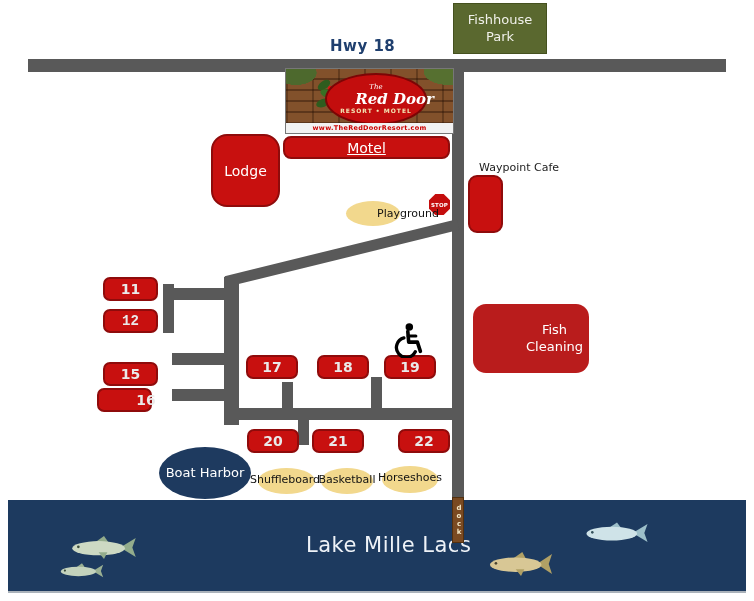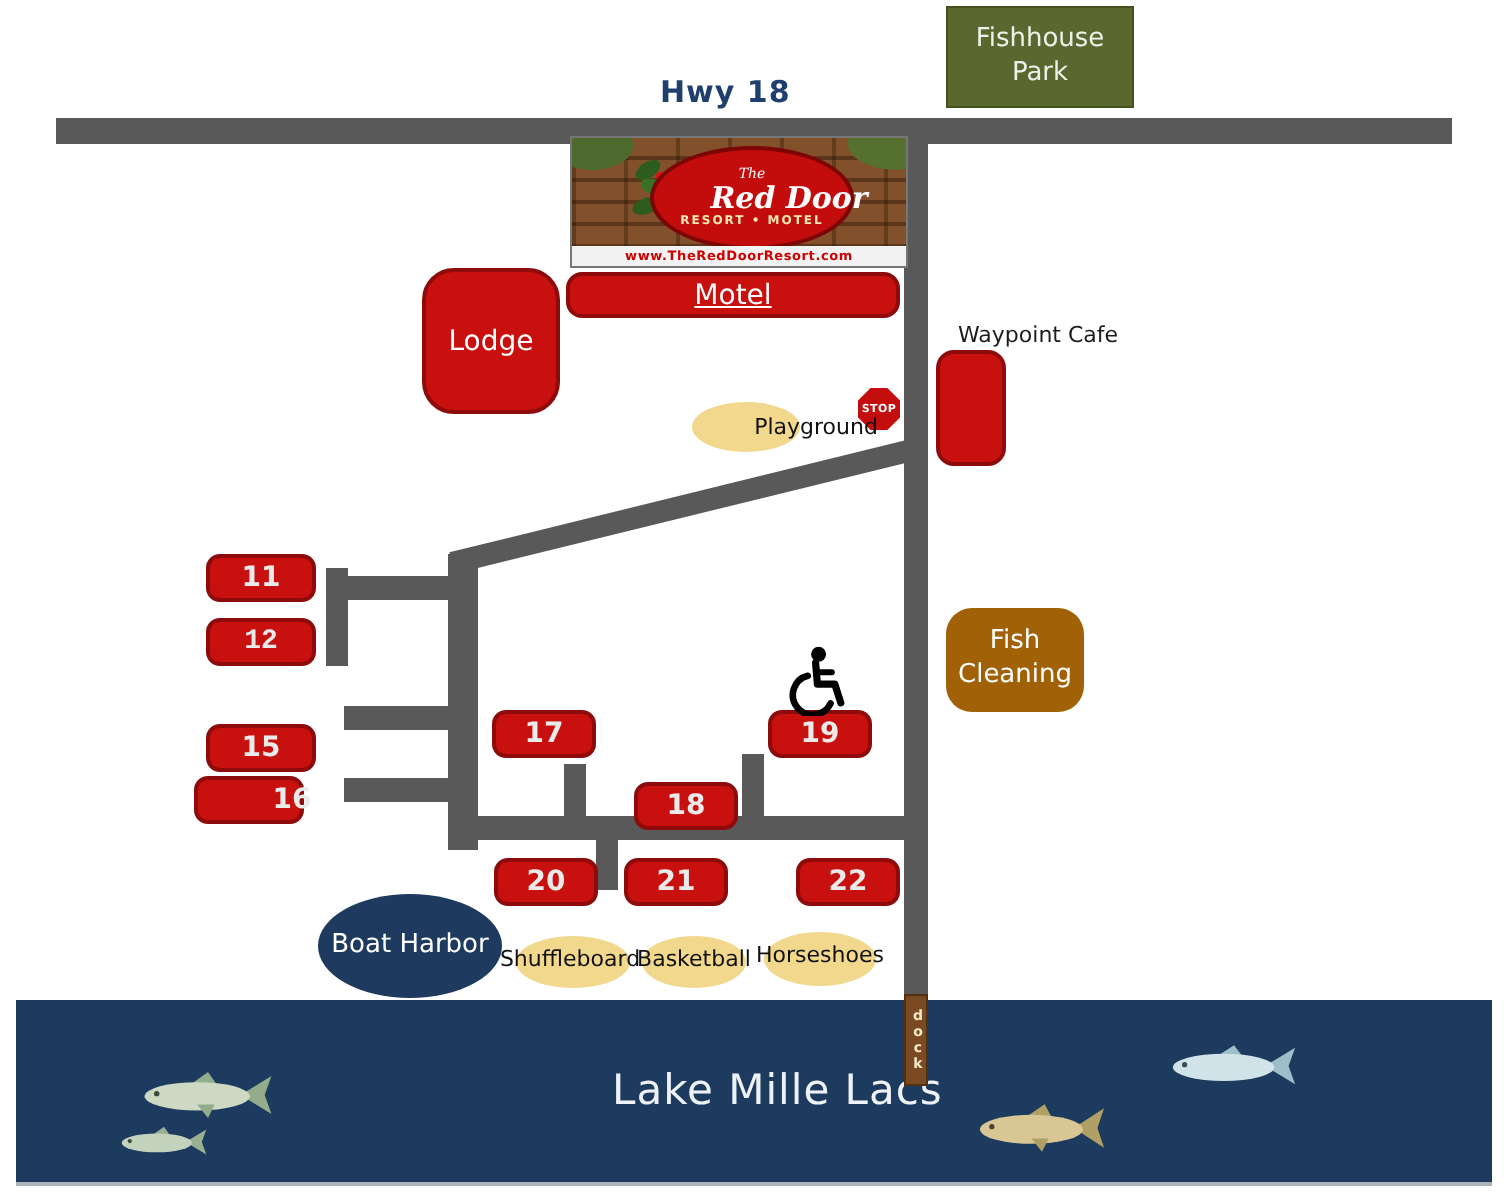--- a/index.html
+++ b/index.html
@@ -6,21 +6,21 @@
   #canvas{
     position:relative;width:754px;height:601px;background:#ffffff;overflow:hidden;
     font-family:"DejaVu Sans", "Liberation Sans", sans-serif;
   }
   .abs{position:absolute;}
   .road{background:var(--c-road,#595959);position:absolute;}
   
   .hwy-label{left:330px;top:37px;font-size:15px;color:var(--c-hwyText,#1f3f6e);font-weight:bold;letter-spacing:.5px;}
   .hwy-road{left:28px;top:59px;width:698px;height:13px;}
   .park-box{
-    left:473px;top:3px;width:92px;height:49px;background:var(--c-olive,#5a682f);
+    left:453px;top:3px;width:92px;height:49px;background:var(--c-olive,#5a682f);
     border:1px solid #45511f;color:#f0f0ea;font-size:13px;line-height:1.3;
     display:flex;align-items:center;justify-content:center;text-align:center;
   }
   
   .sign{
     left:285px;top:68px;width:167px;height:64px;
     background:
       radial-gradient(ellipse 34px 20px at 6% 6%, #4d692d 60%, rgba(0,0,0,0) 61%),
       radial-gradient(ellipse 40px 22px at 97% 4%, #567030 60%, rgba(0,0,0,0) 61%),
       repeating-linear-gradient(90deg, rgba(30,12,0,.30) 0 2px, rgba(0,0,0,0) 2px 26px),
@@ -62,22 +62,22 @@
     width:21px;height:21px;background:#c40d0d;
     clip-path:polygon(30% 0,70% 0,100% 30%,100% 70%,70% 100%,30% 100%,0 70%,0 30%);
     display:flex;align-items:center;justify-content:center;
     color:#fff;font-size:5.5px;font-weight:bold;letter-spacing:.2px;
   }
   
   .yellow-ellipse{position:absolute;background:var(--c-yellow,#f2d88d);border-radius:50%;}
   .ellipse-label{position:absolute;font-size:11px;color:#111;white-space:nowrap;transform:translateX(-50%);}
   
   .fishclean{
-    left:473px;top:304px;width:69px;height:52px;background:#a16207;border-radius:13px;
-    color:#fff;font-size:13px;line-height:1.3;display:flex;align-items:center;justify-content:center;text-align:center;
+    left:473px;top:304px;width:69px;height:69px;background:#b91c1c;border-radius:13px;
+    color:#fff;font-size:13px;line-height:1.3;display:flex;align-items:center;justify-content:center;text-align:center;padding-left:47px;
   }
   .harbor{
     left:159px;top:447px;width:92px;height:52px;background:var(--c-navy,#1e3a5f);border-radius:50%;
     color:#fff;font-size:13px;line-height:1.3;display:flex;align-items:center;justify-content:center;text-align:center;
   }
   
   .dock{
     left:452px;top:497px;width:12px;height:46px;background:var(--c-dockBrown,#7a4a22);
     border:1px solid #53300f;box-sizing:border-box;
     color:#f5e9c8;font-size:7px;font-weight:bold;line-height:1.35;
@@ -138,21 +138,21 @@
   </div>
 
   <div class="yellow-ellipse" style="left:346px;top:201px;width:54px;height:25px;"></div>
   <div class="ellipse-label" style="left:374px;top:207px;margin-left:34px;">Playground</div>
 
   <div class="redbox cabin" style="left:103px;top:277px;">11</div>
   <div class="redbox cabin" style="left:103px;top:309px;font-family:Liberation Mono, monospace;">12</div>
   <div class="redbox cabin" style="left:103px;top:362px;">15</div>
   <div class="redbox cabin" style="left:97px;top:388px;padding-left:43px;">16</div>
   <div class="redbox cabin" style="left:246px;top:355px;width:52px;">17</div>
-  <div class="redbox cabin" style="left:317px;top:355px;width:52px;margin-top:36px;">18</div>
+  <div class="redbox cabin" style="left:317px;top:355px;width:52px;">18</div>
   <div class="redbox cabin" style="left:384px;top:355px;width:52px;">19</div>
   <div class="redbox cabin" style="left:247px;top:429px;width:52px;">20</div>
   <div class="redbox cabin" style="left:312px;top:429px;width:52px;">21</div>
   <div class="redbox cabin" style="left:398px;top:429px;width:52px;">22</div>
 
   <svg class="fish" style="left:388px;top:322px;z-index:4;" width="36" height="36" viewBox="0 0 24 24">
     <circle cx="14.2" cy="3.4" r="2.5" fill="#000"></circle>
     <path d="M13.2 6.3 L13.8 13.4 L19.6 13.4 L21.6 19.6" stroke="#000" stroke-width="2.4" fill="none" stroke-linecap="round" stroke-linejoin="round"></path>
     <path d="M13.4 9.4 L18.6 9.4" stroke="#000" stroke-width="2" stroke-linecap="round"></path>
     <path d="M10.6 10.6 A6.6 6.6 0 1 0 18.2 19.8" stroke="#000" stroke-width="2.2" fill="none" stroke-linecap="round"></path>

